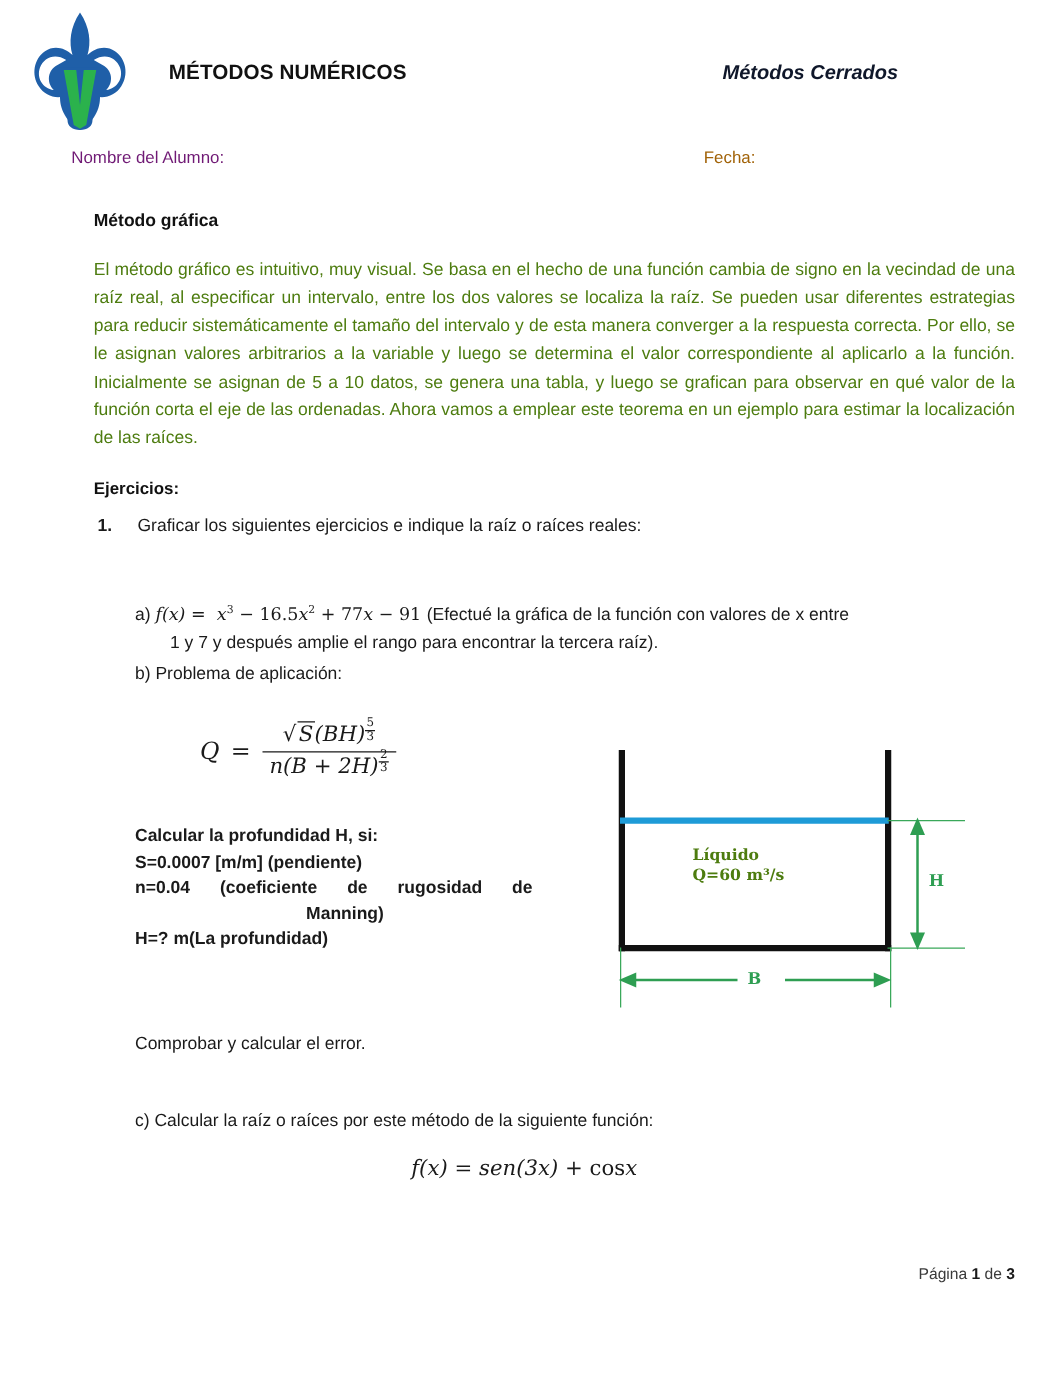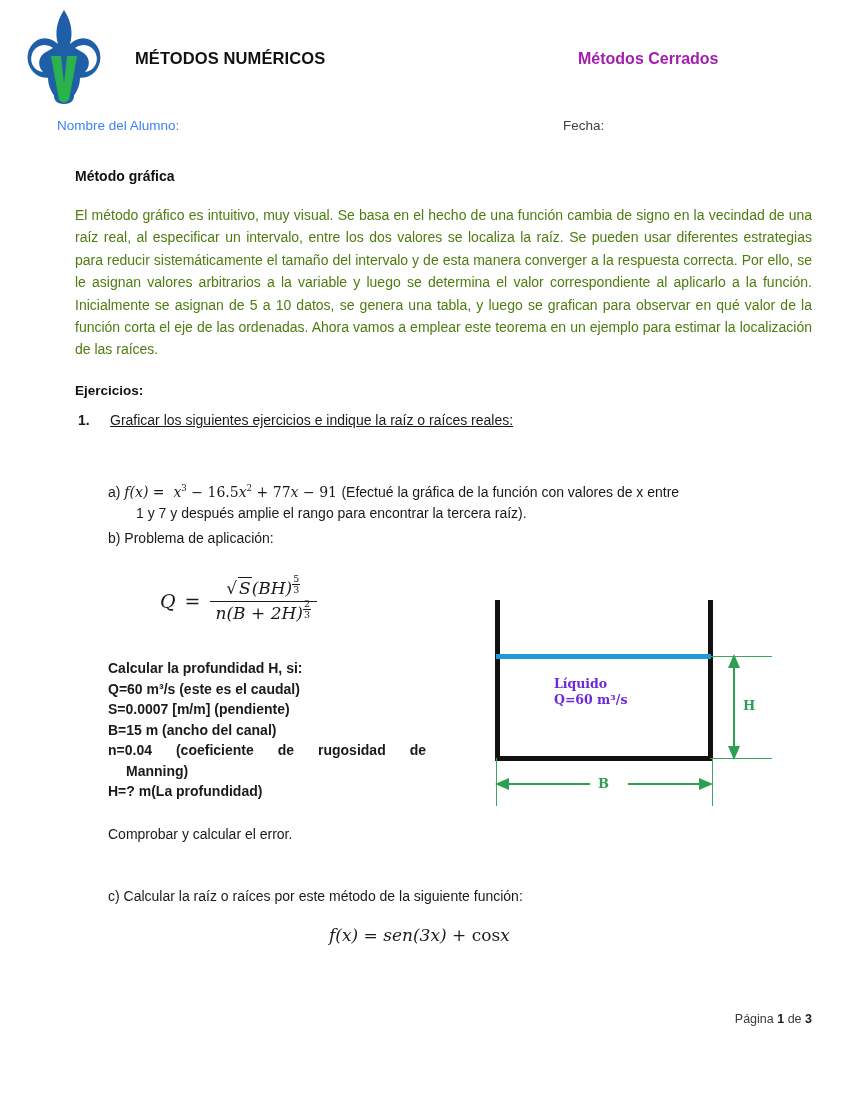--- a/index.html
+++ b/index.html
@@ -31,32 +31,33 @@
     font-size: 16.5px;
     font-weight: bold;
     letter-spacing: 0.1px;
     color: #111;
   }
   .header-subtitle {
     position: absolute;
     left: 578px; top: 50px;
     font-size: 16px;
     font-weight: bold;
-    color: #a21caf;
+    color: #0f172a;
+    font-style: italic;
   }
 
   
   .namerow { position: absolute; left: 0; top: 118px; width: 850px; }
   .name-label {
     position: absolute; left: 57px; top: 0;
-    font-size: 13.5px; color: #3b82f6;
+    font-size: 13.5px; color: #701a75;
   }
   .date-label {
     position: absolute; left: 563px; top: 0;
-    font-size: 13.5px; color: #404040;
+    font-size: 13.5px; color: #a16207;
   }
 
   
   .content {
     position: absolute;
     left: 75px; top: 168px;
     width: 737px;
   }
   .section-title {
     font-size: 14px;
@@ -78,21 +79,21 @@
     color: #111;
   }
 
   .item1 {
     position: absolute;
     left: 78px; top: 412px;
     width: 700px;
     font-size: 14px;
   }
   .item1 .num { position: absolute; left: 0; top: 0; font-weight: bold; }
-  .item1 .txt { display: block; margin-left: 32px; text-decoration: underline; }
+  .item1 .txt { display: block; margin-left: 32px; }
 
   
   .mathser { font-family: "DejaVu Serif", serif; font-style: italic; }
   .mathup  { font-family: "DejaVu Serif", serif; font-style: normal; }
   sup.frac {
     font-size: 0.62em;
     vertical-align: super;
     font-style: normal;
     font-family: "DejaVu Serif", serif;
   }
@@ -171,21 +172,21 @@
     left: 108px; top: 658px;
     width: 318px;
     font-size: 14px;
     line-height: 20.5px;
     font-weight: bold;
   }
   .params .just {
     text-align: justify;
     text-align-last: justify;
   }
-  .params .indent { margin-left: 18px; }
+  .params .indent { margin-left: 18px; text-align: center; }
 
   .comprobar {
     position: absolute;
     left: 108px; top: 826px;
     font-size: 14px;
   }
   .item-c {
     position: absolute;
     left: 108px; top: 888px;
     font-size: 14px;
@@ -216,21 +217,21 @@
     width: 215px; height: 5px;
     background: #1e9bd7;
   }
   .liquid-label {
     position: absolute;
     left: 92px; top: 88px;
     font-family: "DejaVu Serif", serif;
     font-weight: bold;
     font-size: 12.5px;
     line-height: 16px;
-    color: #6d28d9;
+    color: #4d7c0f;
     white-space: nowrap;
   }
   .ext-line {
     position: absolute;
     height: 1px;
     background: #3aa85a;
   }
   .ext-h-top { left: 248px; top: 68px; width: 62px; }
   .ext-h-bot { left: 248px; top: 170px; width: 62px; }
   .ext-v-left { position: absolute; left: 34px; top: 170px; width: 1px; height: 48px; background: #3aa85a; }
@@ -335,23 +336,21 @@
       <span class="mathser">n</span><span class="mathser">(B + 2H)</span><span class="stackfrac">
           <span class="n">2</span>
           <span class="d">3</span>
         </span>
     </span>
   </span>
 </div>
 
 <div class="params">
   <div>Calcular la profundidad H, si:</div>
-  <div>Q=60 m³/s (este es el caudal)</div>
   <div>S=0.0007 [m/m] (pendiente)</div>
-  <div>B=15 m (ancho del canal)</div>
   <div class="just">n=0.04   (coeficiente   de   rugosidad   de</div>
   <div class="indent">Manning)</div>
   <div>H=? m(La profundidad)</div>
 </div>
 
 <div class="comprobar">Comprobar y calcular el error.</div>
 
 <div class="diagram">
   <div class="wall wall-left"></div>
   <div class="wall wall-right"></div>

